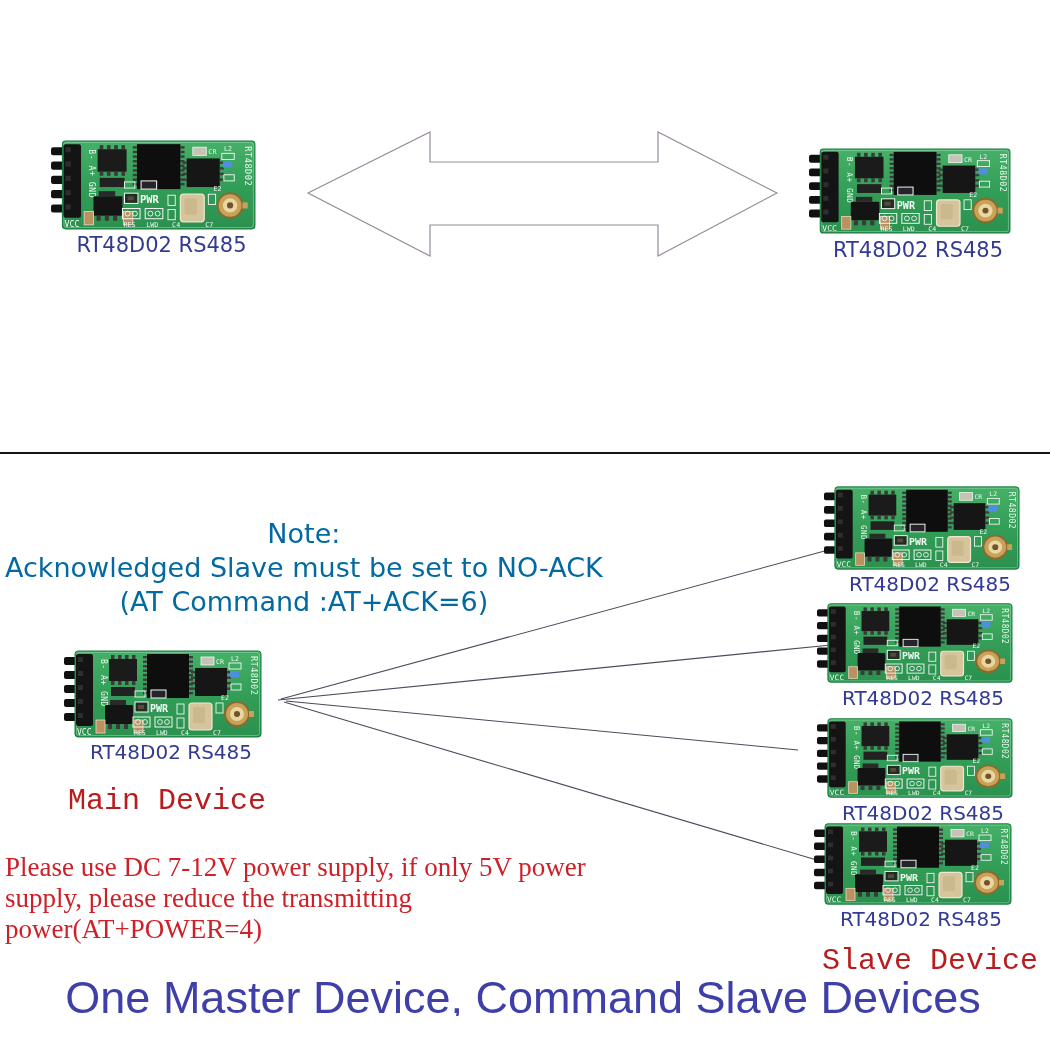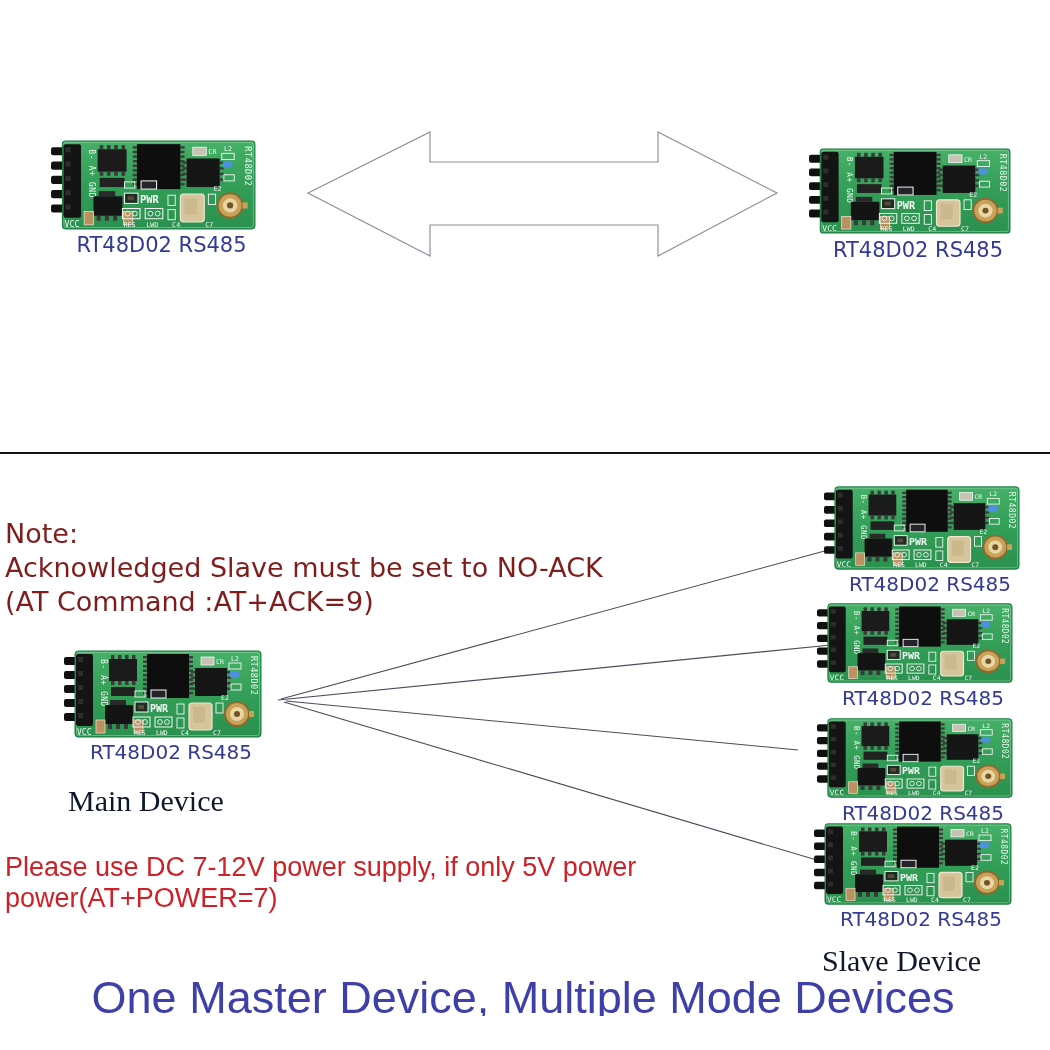--- a/index.html
+++ b/index.html
@@ -14,29 +14,29 @@
     position:absolute;text-align:center;
     color:#333a94;font-size:21px;font-family:"DejaVu Sans",sans-serif;
     white-space:nowrap;
   }
   .module-caption.small{font-size:20px;}
   .big-title{
     position:absolute;color:#3e3fa8;font-family:"DejaVu Sans",sans-serif;
     white-space:nowrap;
   }
   .note-text{
-    position:absolute;color:#7f1d1d;font-family:"DejaVu Sans",sans-serif;
-    font-size:27px;line-height:34px;white-space:nowrap;
+    position:absolute;color:#0369a1;font-family:"DejaVu Sans",sans-serif;
+    font-size:27px;line-height:34px;white-space:nowrap;text-align:center;
   }
   .power-text{
-    position:absolute;color:#cd2027;font-family:Liberation Sans, sans-serif;
+    position:absolute;color:#cd2027;font-family:Liberation Serif, serif;
     font-size:27px;line-height:31px;white-space:nowrap;
   }
   .device-label{
-    position:absolute;color:#0f172a;font-family:Liberation Serif, serif;
+    position:absolute;color:#b91c1c;font-family:Liberation Mono, monospace;
     font-size:30px;white-space:nowrap;
   }
   .divider{position:absolute;left:0;top:452px;width:1050px;height:2px;background:#141414;}
   svg text{font-family:"DejaVu Sans Mono","DejaVu Sans",monospace;}
 </style>
 </head>
 <body>
 
 <div class="canvas">
 
@@ -205,21 +205,21 @@
   <svg class="abs" style="left:300px;top:125px;" width="485" height="140" viewBox="0 0 485 140">
     <polygon points="8,68 130,7 130,37 358,37 358,7 477,68 358,131 358,100 130,100 130,131" fill="#ffffff" stroke="#978a9b" stroke-width="1.2" stroke-linejoin="miter"></polygon>
   </svg>
 
 
   <div class="divider"></div>
 
   <div class="note-text" style="left:5px;top:517px;">
     <div>Note:</div>
     <div>Acknowledged Slave must be set to NO-ACK</div>
-    <div>(AT Command :AT+ACK=9)</div>
+    <div>(AT Command :AT+ACK=6)</div>
   </div>
 
   <svg class="abs" style="left:0;top:460px;" width="1050" height="590" viewBox="0 460 1050 590">
     <g stroke="#4b4b5c" stroke-width="1.1" fill="none">
       <line x1="281" y1="699" x2="843" y2="546"></line>
       <line x1="278" y1="700" x2="831" y2="645"></line>
       <line x1="286" y1="701" x2="798" y2="750"></line>
       <line x1="284" y1="702" x2="820" y2="861"></line>
     </g>
   </svg>
@@ -227,21 +227,22 @@
   <div class="module" style="left:63px;top:648px;width:200px;height:92px;">
     <svg viewBox="0 0 200 92" preserveAspectRatio="none">
         <use href="#pcb-module"></use>
       </svg>
   </div>
   <div class="module-caption small" style="left:71px;top:740px;width:200px;">RT48D02 RS485</div>
   <div class="device-label" style="left:68px;top:784px;">Main Device</div>
 
   <div class="power-text" style="left:5px;top:852px;">
     <div>Please use DC 7-12V power supply, if only 5V power</div>
-    <div>power(AT+POWER=7)</div>
+    <div>supply, please reduce the transmitting</div>
+    <div>power(AT+POWER=4)</div>
   </div>
 
   <div class="module" style="left:823px;top:484px;width:198px;height:88px;">
     <svg viewBox="0 0 200 92" preserveAspectRatio="none">
         <use href="#pcb-module"></use>
       </svg>
   </div>
   <div class="module-caption small" style="left:831px;top:572px;width:198px;">RT48D02 RS485</div>
 
   <div class="module" style="left:816px;top:601px;width:198px;height:84px;">
@@ -260,15 +261,15 @@
 
   <div class="module" style="left:813px;top:821px;width:200px;height:86px;">
     <svg viewBox="0 0 200 92" preserveAspectRatio="none">
         <use href="#pcb-module"></use>
       </svg>
   </div>
   <div class="module-caption small" style="left:821px;top:907px;width:200px;">RT48D02 RS485</div>
 
   <div class="device-label" style="left:822px;top:936px;margin-top:8px;">Slave Device</div>
 
-  <div class="big-title" style="left:523px;top:972px;transform:translateX(-50%);font-size:45px;font-family:'Liberation Sans',sans-serif;">One Master Device, Multiple Mode Devices</div>
+  <div class="big-title" style="left:523px;top:972px;transform:translateX(-50%);font-size:45px;font-family:'Liberation Sans',sans-serif;">One Master Device, Command Slave Devices</div>
 
 </div>
 
 </body></html>

